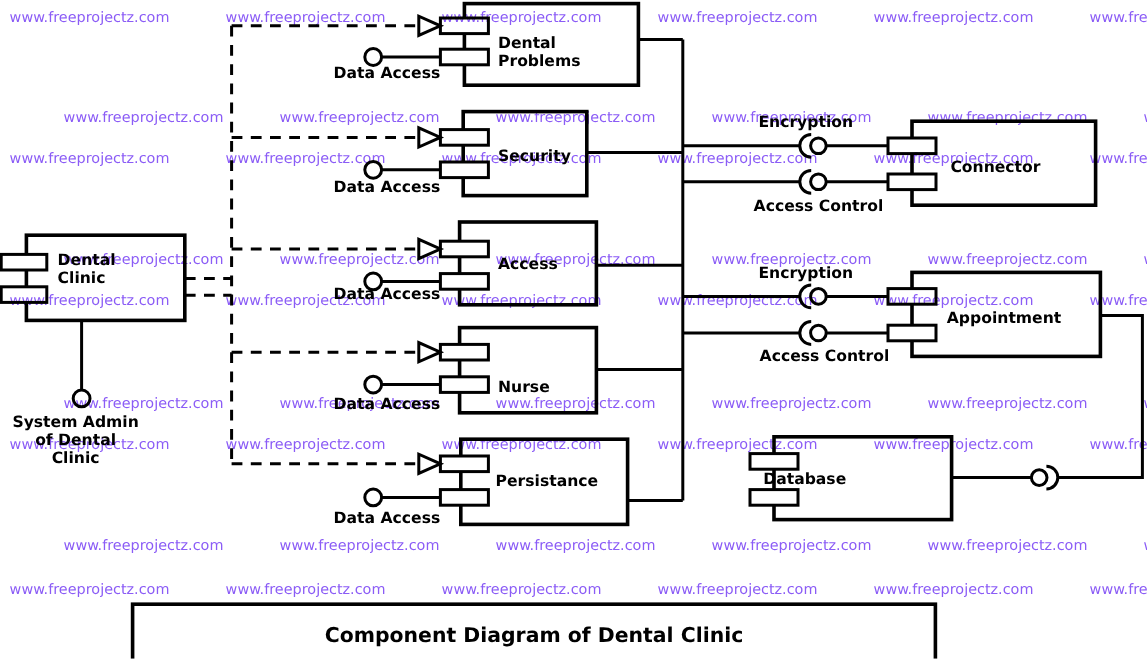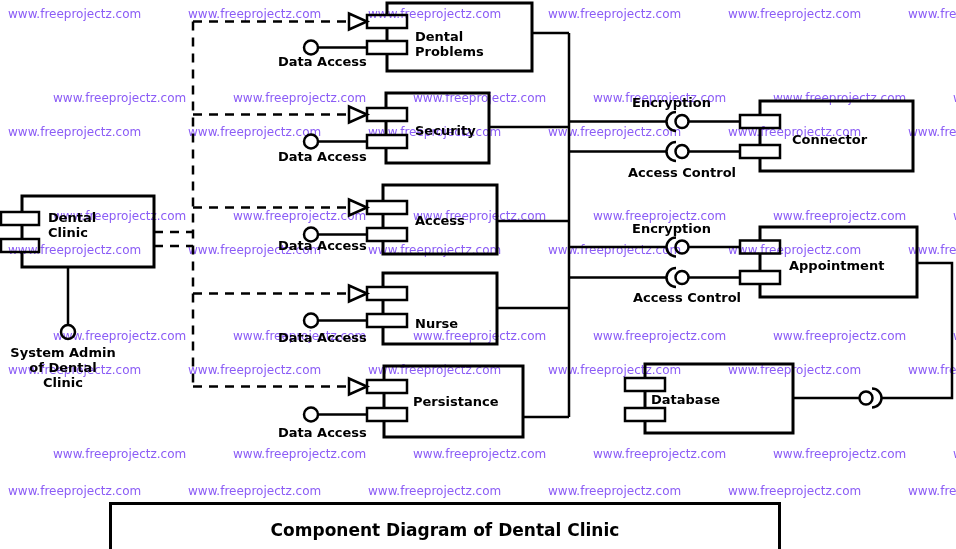--- a/index.html
+++ b/index.html
@@ -139,21 +139,21 @@
   <div class="lbl" style="left:48px;  top:210px;">Dental
 Clinic</div>
   <div class="lbl" style="left:415px; top:29px;">Dental
 Problems</div>
   <div class="lbl" style="left:415px; top:123px;">Security</div>
   <div class="lbl" style="left:415px; top:213px;">Access</div>
   <div class="lbl" style="left:415px; top:316px;">Nurse</div>
   <div class="lbl" style="left:413px; top:394px;">Persistance</div>
   <div class="lbl" style="left:792px; top:132px;">Connector</div>
   <div class="lbl" style="left:789px; top:258px;">Appointment</div>
-  <div class="lbl" style="left:651px; top:392px;">Database</div>
+  <div class="lbl" style="left:636px; top:392px;">Database</div>
 
   <div class="lbl" style="left:278px; top:54px;">Data Access</div>
   <div class="lbl" style="left:278px; top:149px;">Data Access</div>
   <div class="lbl" style="left:278px; top:238px;">Data Access</div>
   <div class="lbl" style="left:278px; top:330px;">Data Access</div>
   <div class="lbl" style="left:278px; top:425px;">Data Access</div>
 
   <div class="lbl" style="left:632px; top:95px;">Encryption</div>
   <div class="lbl" style="left:628px; top:165px;">Access Control</div>
   <div class="lbl" style="left:632px; top:221px;">Encryption</div>

